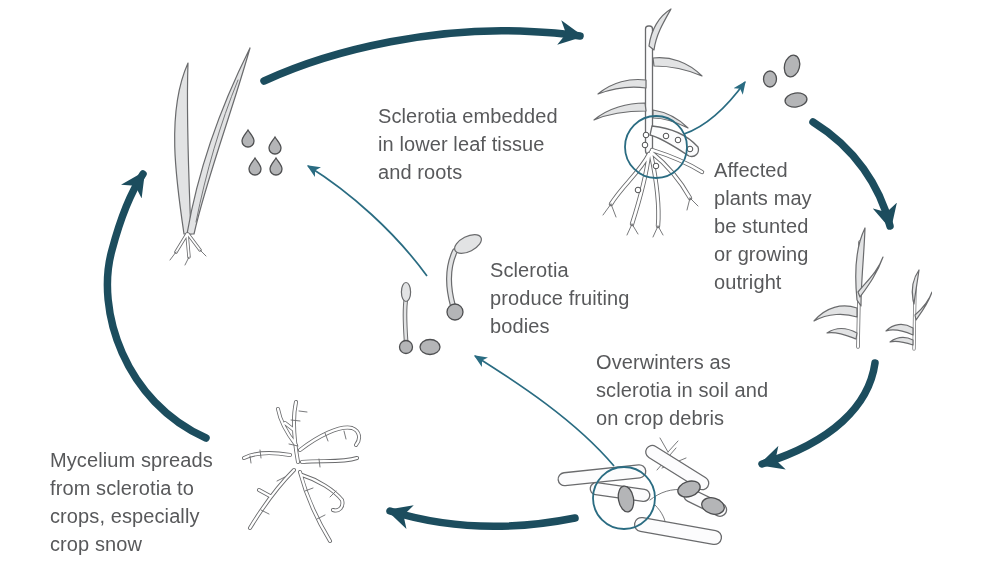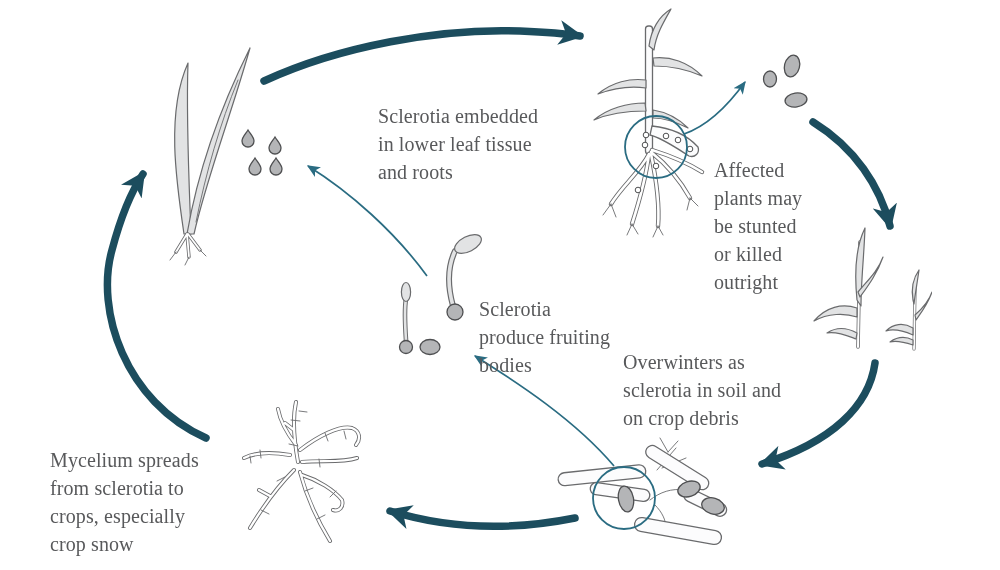--- a/index.html
+++ b/index.html
@@ -7,21 +7,21 @@
     --text:#58595b;
     --arrow-thick:#1c4d5e;
     --arrow-thin:#2a6c82;
     --illustration-outline:#6a6b6d;
     --illustration-fill-light:#e2e3e4;
     --illustration-fill-mid:#b4b5b7;
   }
   html,body{margin:0;padding:0;background:var(--background);}
   .stage{
     position:relative;width:932px;height:570px;background:var(--background);
-    overflow:hidden;font-family:Liberation Serif, serif;
+    overflow:hidden;font-family:Liberation Sans, sans-serif;
   }
   .stage svg{position:absolute;left:0;top:0;}
   .label{
     position:absolute;color:var(--text);font-size:20px;line-height:28px;
     white-space:pre-line;letter-spacing:0.1px;
   }
   .thick-arrow{stroke:var(--arrow-thick);stroke-width:7.5;fill:none;stroke-linecap:round;}
   .thin-arrow{stroke:var(--arrow-thin);stroke-width:1.7;fill:none;}
   .hl-circle{stroke:var(--arrow-thin);stroke-width:1.8;fill:none;}
   .blade{fill:var(--illustration-fill-light);stroke:var(--illustration-outline);stroke-width:1.2;stroke-linejoin:round;}
@@ -151,25 +151,25 @@
       <ellipse class="sclerotium" cx="430" cy="347" rx="10" ry="7.5"></ellipse>
     </g>
   </svg>
 
   <div class="label" style="left:378px;top:102px;">Sclerotia embedded
 in lower leaf tissue
 and roots</div>
   <div class="label" style="left:714px;top:156px;">Affected
 plants may
 be stunted
-or killed
+or growing
 outright</div>
-  <div class="label" style="left:623px;top:348px;">Overwinters as
+  <div class="label" style="left:596px;top:348px;">Overwinters as
 sclerotia in soil and
 on crop debris</div>
   <div class="label" style="left:50px;top:446px;">Mycelium spreads
 from sclerotia to
 crops, especially
 crop snow</div>
-  <div class="label" style="left:479px;top:256px;margin-top:39px;">Sclerotia
+  <div class="label" style="left:490px;top:256px;">Sclerotia
 produce fruiting
 bodies</div>
 </div>
 
 </body></html>

